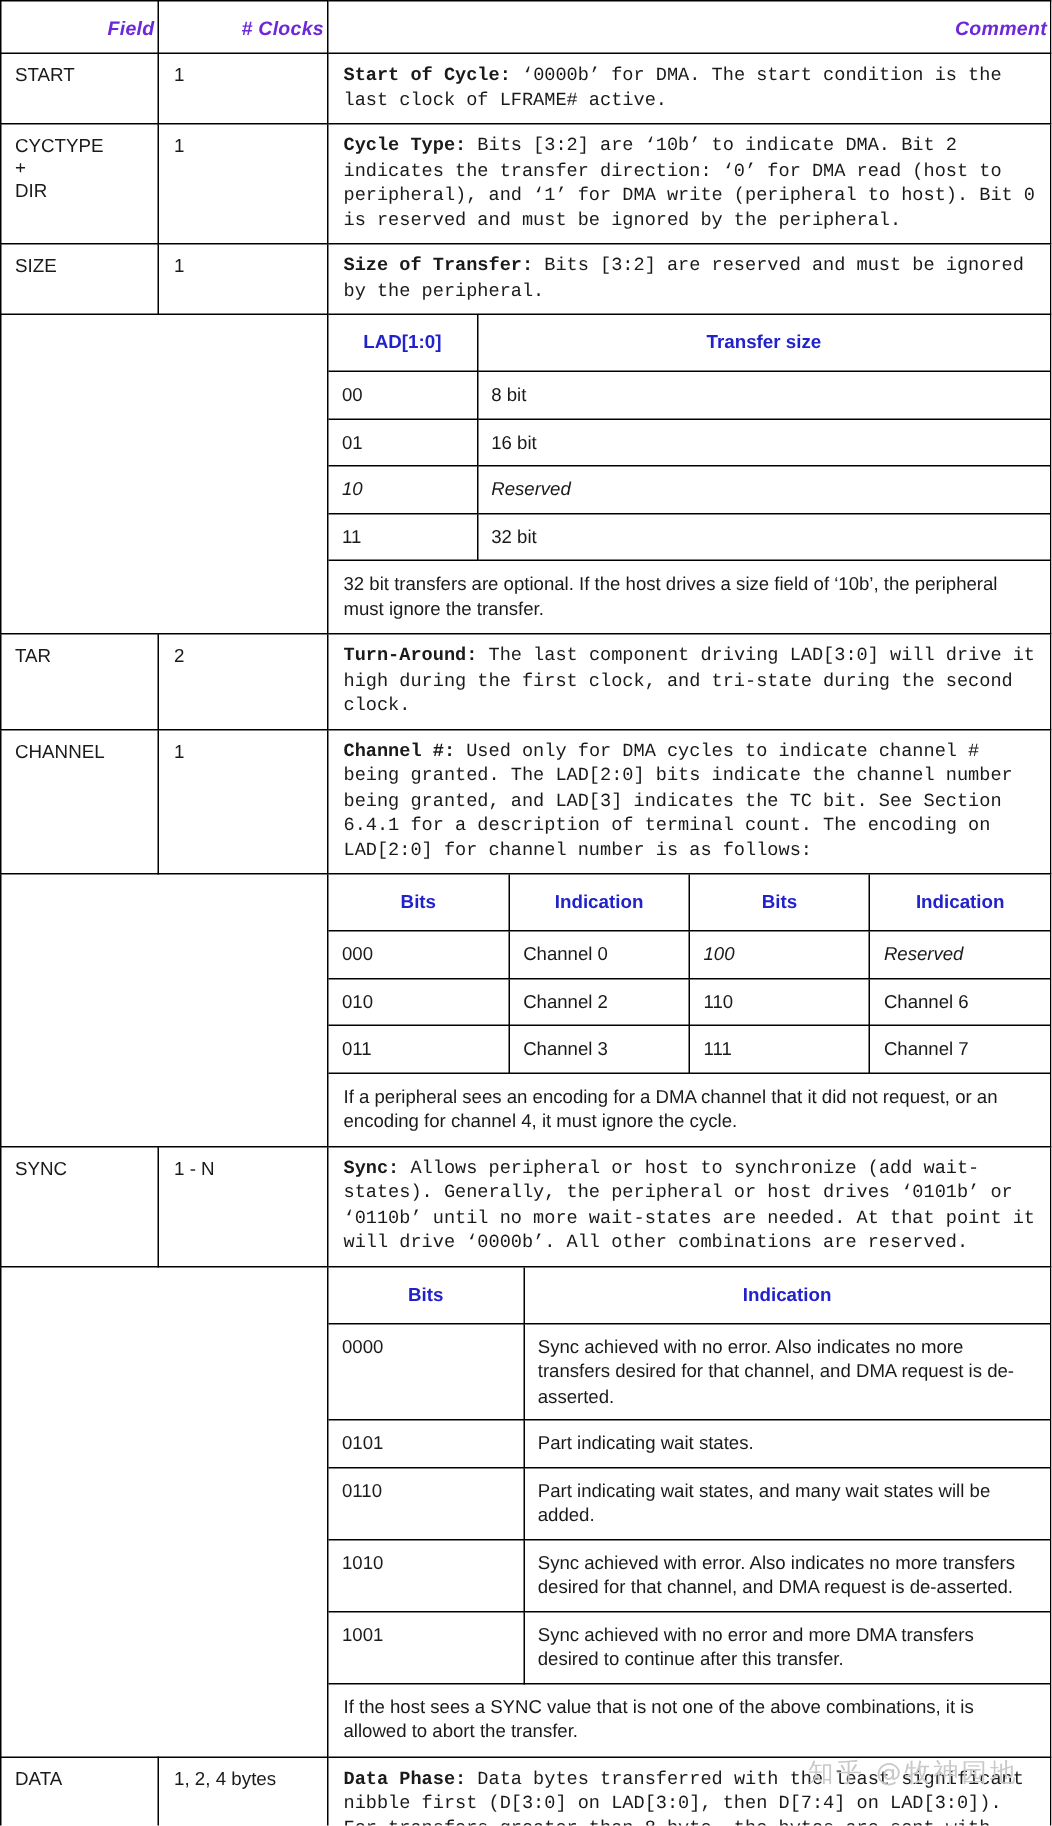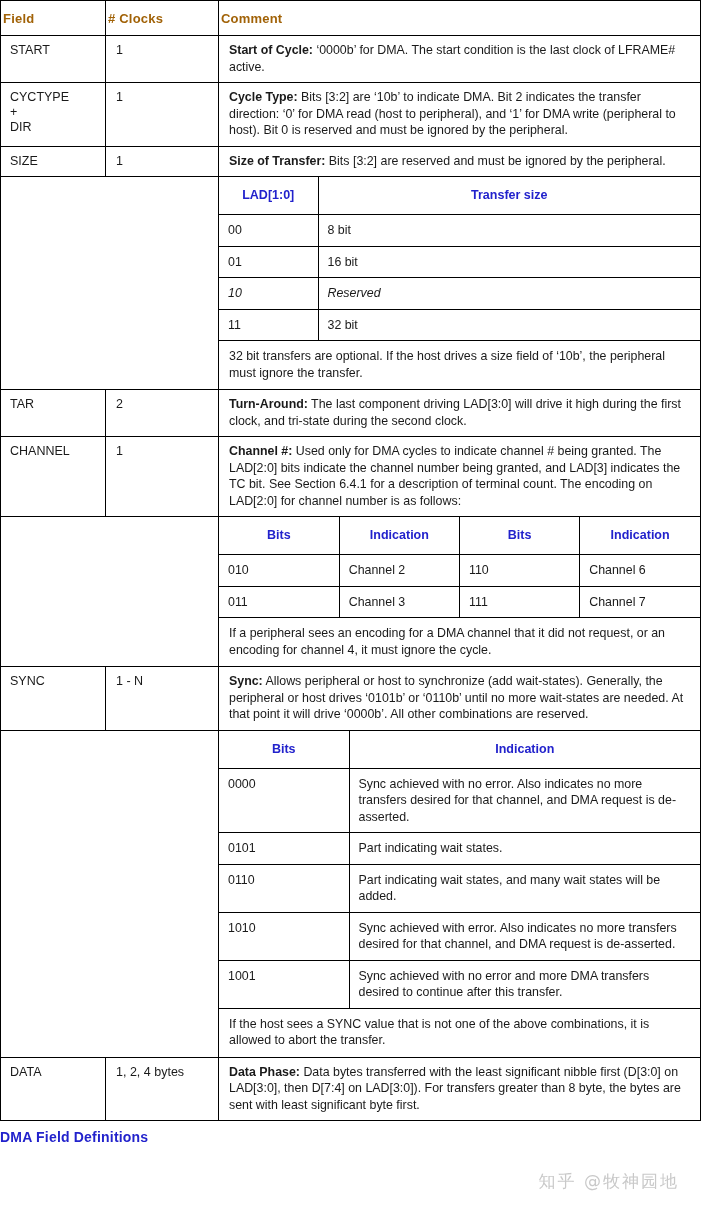--- a/index.html
+++ b/index.html
@@ -36,44 +36,46 @@
     vertical-align: top;
   }
 
   
   col.c-field   { width: 105px; }
   col.c-clocks  { width: 113px; }
   col.c-comment { width: 482px; }
 
   
   .hdr {
-    text-align: left;
+    text-align: right;
     font-weight: bold;
-    color: #a16207;
+    color: #6d28d9;
     font-size: 13px;
     padding: 10px 2px 9px 2px !important;
     letter-spacing: 0.2px;
+    font-style: italic;
   }
 
   
   .fld, .clk {
     font-size: 12.5px;
     padding: 7px 0 7px 9px !important;
     line-height: 15px;
     color: #1a1a1a;
   }
   .clk { padding-left: 10px !important; }
 
   
   .cmt {
     font-size: 12.4px;
     line-height: 16.5px;
     padding: 6px 10px 7px 10px !important;
     color: #1a1a1a;
     text-align: left;
+    font-family: Liberation Mono, monospace;
   }
   .cmt b { font-weight: bold; }
 
   
   .host { padding: 0 !important; }
 
   
   table.sub {
     border-collapse: collapse;
     width: 100%;
@@ -245,20 +247,26 @@
                 <col class="ch-col">
             </colgroup>
             <tbody>
               <tr>
                 <td class="sub-hdr">Bits</td>
                 <td class="sub-hdr">Indication</td>
                 <td class="sub-hdr">Bits</td>
                 <td class="sub-hdr">Indication</td>
               </tr>
               <tr>
+                <td class="sub-cell">000</td>
+                <td class="sub-cell">Channel 0</td>
+                <td class="sub-cell ital">100</td>
+                <td class="sub-cell ital">Reserved</td>
+              </tr>
+              <tr>
                 <td class="sub-cell">010</td>
                 <td class="sub-cell">Channel 2</td>
                 <td class="sub-cell">110</td>
                 <td class="sub-cell">Channel 6</td>
               </tr>
               <tr>
                 <td class="sub-cell">011</td>
                 <td class="sub-cell">Channel 3</td>
                 <td class="sub-cell">111</td>
                 <td class="sub-cell">Channel 7</td>

